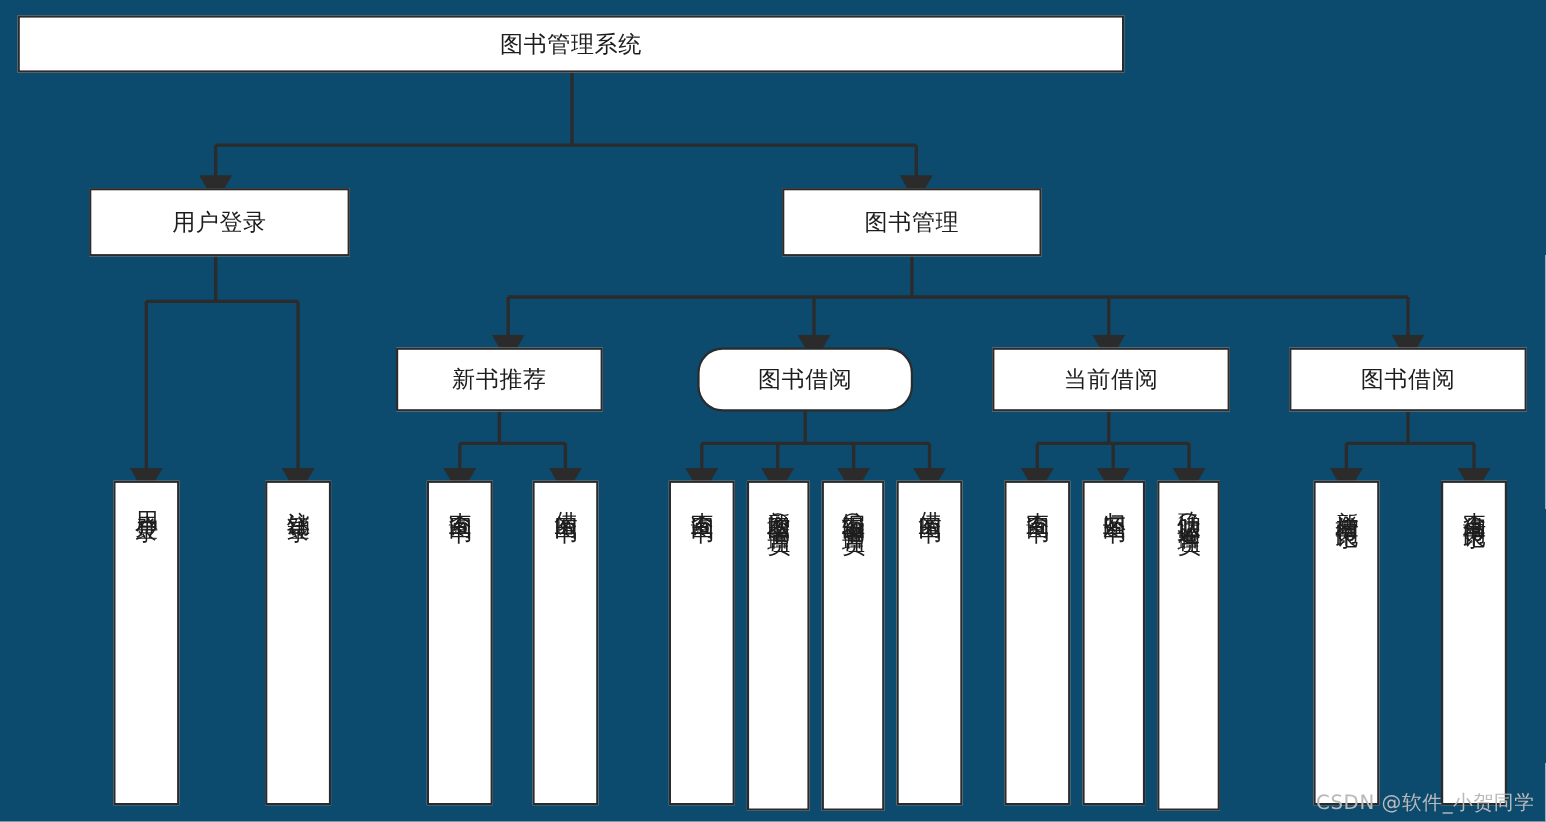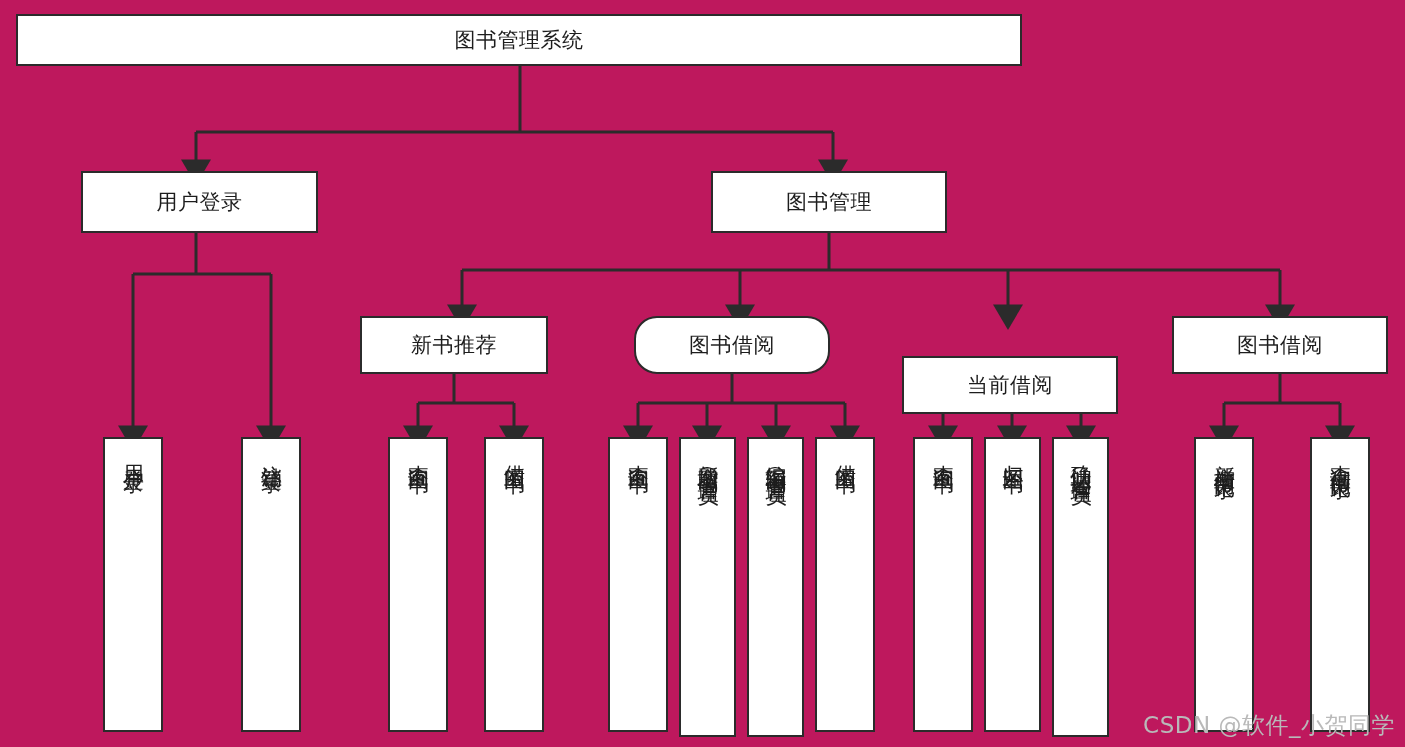--- a/index.html
+++ b/index.html
@@ -7,21 +7,21 @@
     padding: 0;
     background: #ffffff;
   }
   body {
     font-family: "DejaVu Sans", "Liberation Sans", sans-serif;
   }
   #canvas {
     position: relative;
     width: 1405px;
     height: 747px;
-    background: #be185d;
+    background: #0c4a6e;
     overflow: hidden;
   }
   #wires {
     position: absolute;
     left: 0;
     top: 0;
     width: 1405px;
     height: 747px;
     pointer-events: none;
   }
@@ -52,21 +52,21 @@
     white-space: normal;
     letter-spacing: 3px;
     font-size: 21px;
     line-height: 1;
   }
   #watermark {
     position: absolute;
     right: 10px;
     bottom: 6px;
     color: #b9b9b9;
-    font-size: 23px;
+    font-size: 18px;
     letter-spacing: 0.5px;
     white-space: nowrap;
     user-select: none;
   }
 </style>
 </head>
 <body>
 
 <div id="canvas">
 
@@ -130,21 +130,21 @@
   <div class="node" style="left:711px; top:171px; width:236px; height:62px;">
     <span class="node-label">图书管理</span>
   </div>
 
   <div class="node" style="left:360px; top:316px; width:188px; height:58px;">
     <span class="node-label">新书推荐</span>
   </div>
   <div class="node" style="left:634px; top:316px; width:196px; height:58px;border-radius:23px;">
     <span class="node-label">图书借阅</span>
   </div>
-  <div class="node" style="left:902px; top:316px; width:216px; height:58px;margin-top:40px;">
+  <div class="node" style="left:902px; top:316px; width:216px; height:58px;">
     <span class="node-label">当前借阅</span>
   </div>
   <div class="node" style="left:1172px; top:316px; width:216px; height:58px;">
     <span class="node-label">图书借阅</span>
   </div>
 
   <div class="node leaf" style="left:103px; top:437px; width:60px; height:295px;">
     <span class="node-label">用户登录</span>
   </div>
   <div class="node leaf" style="left:241px; top:437px; width:60px; height:295px;">

